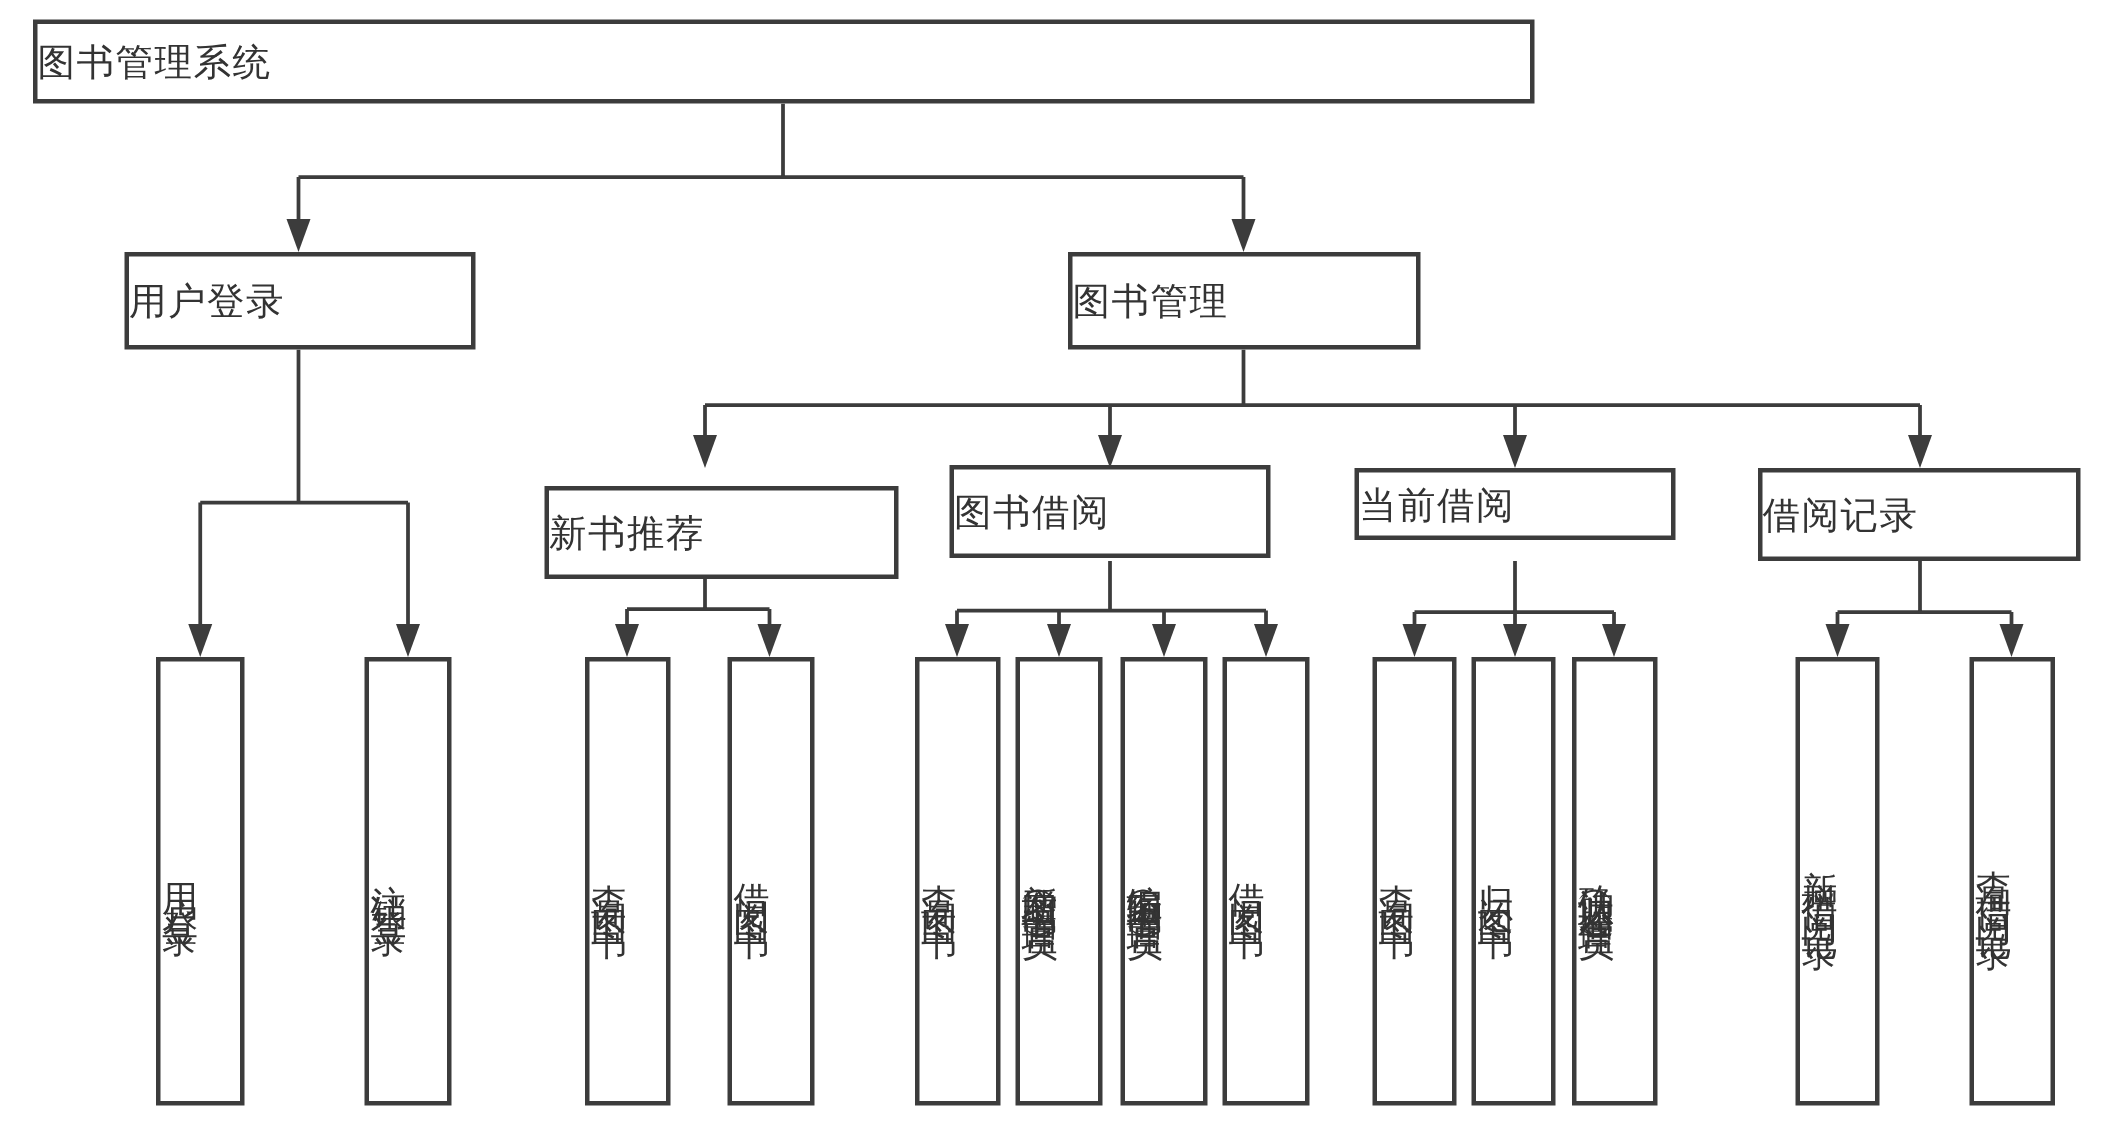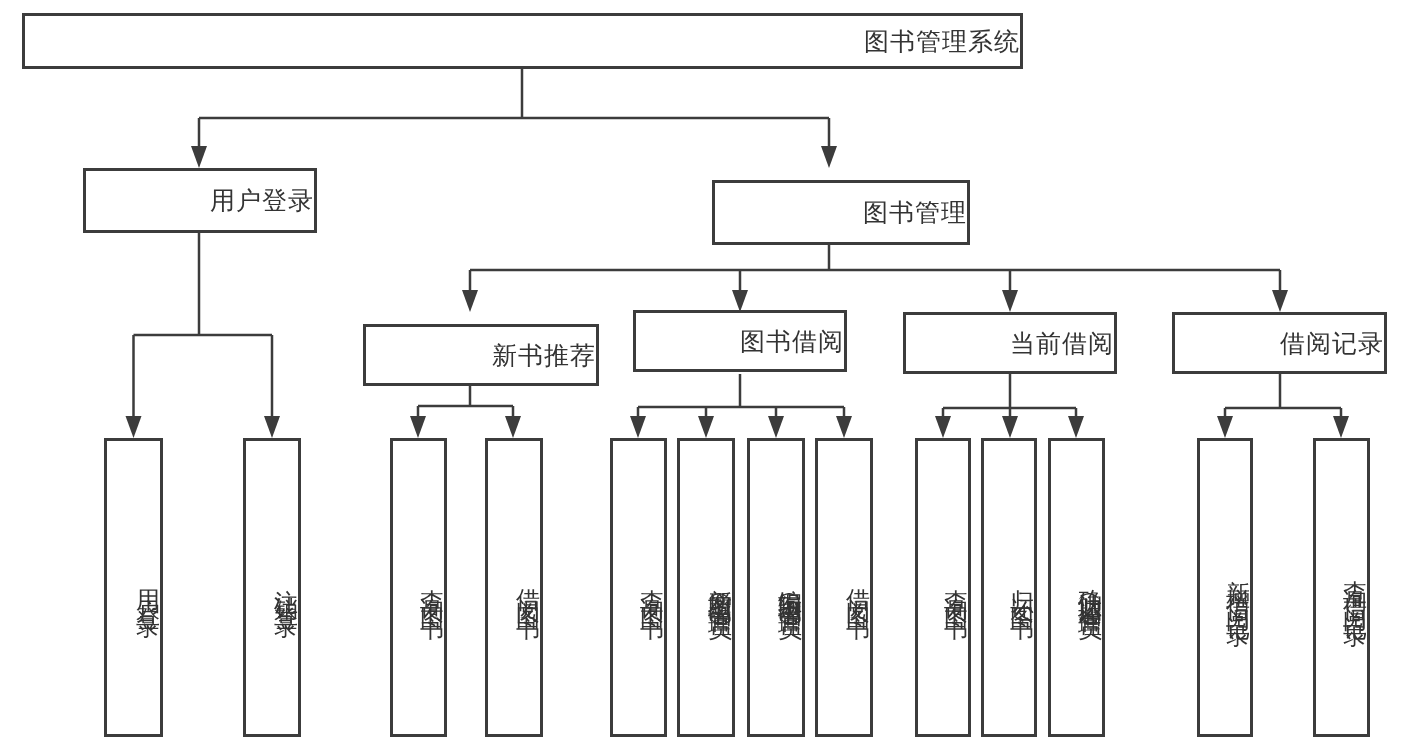--- a/index.html
+++ b/index.html
@@ -16,43 +16,43 @@
     overflow:hidden;
   }
   #wires{position:absolute;left:0;top:0;width:1405px;height:747px;}
   #wires path{stroke:var(--line);stroke-width:2.5;fill:none;}
   #wires polygon{fill:var(--line);stroke:none;}
   .box{
     position:absolute;
     box-sizing:border-box;
     border:3px solid var(--line);
     background:#ffffff;
-    display:flex;align-items:center;justify-content:flex-end;
+    display:flex;align-items:center;justify-content:flex-start;
     color:var(--text);
   }
   .hbox span{
     font-size:25px;letter-spacing:1px;color:var(--text);white-space:nowrap;
   }
   .vbox span{
     writing-mode:vertical-rl;
     text-orientation:mixed;
     font-size:24px;
     letter-spacing:9px;
     color:var(--text);
     line-height:1;
     white-space:nowrap;
   }
   .vbox.long span{letter-spacing:4px;}
   
   #b-root          {left:22px;  top:13px;  width:1001px;height:56px;}
   #b-user-login    {left:83px;  top:168px; width:234px; height:65px;}
-  #b-book-mgmt     {left:712px; top:168px; width:258px; height:65px;margin-top:12px;}
+  #b-book-mgmt     {left:712px; top:168px; width:235px; height:65px;}
   #b-new-books     {left:363px; top:312px; width:236px; height:62px;margin-top:12px;}
   #b-book-borrow   {left:633px; top:310px; width:214px; height:62px;}
-  #b-current-borrow{left:903px; top:312px; width:214px; height:62px;}
+  #b-current-borrow{left:903px; top:312px; width:214px; height:48px;}
   #b-borrow-records{left:1172px;top:312px; width:215px; height:62px;}
   
   .leaf{top:438px;height:299px;}
   #b-login     {left:104px; width:59px;}
   #b-logout    {left:243px; width:58px;}
   #b-nb-query  {left:390px; width:57px;}
   #b-nb-borrow {left:485px; width:58px;}
   #b-bb-query  {left:610px; width:57px;}
   #b-bb-add    {left:677px; width:58px;}
   #b-bb-edit   {left:747px; width:58px;}

